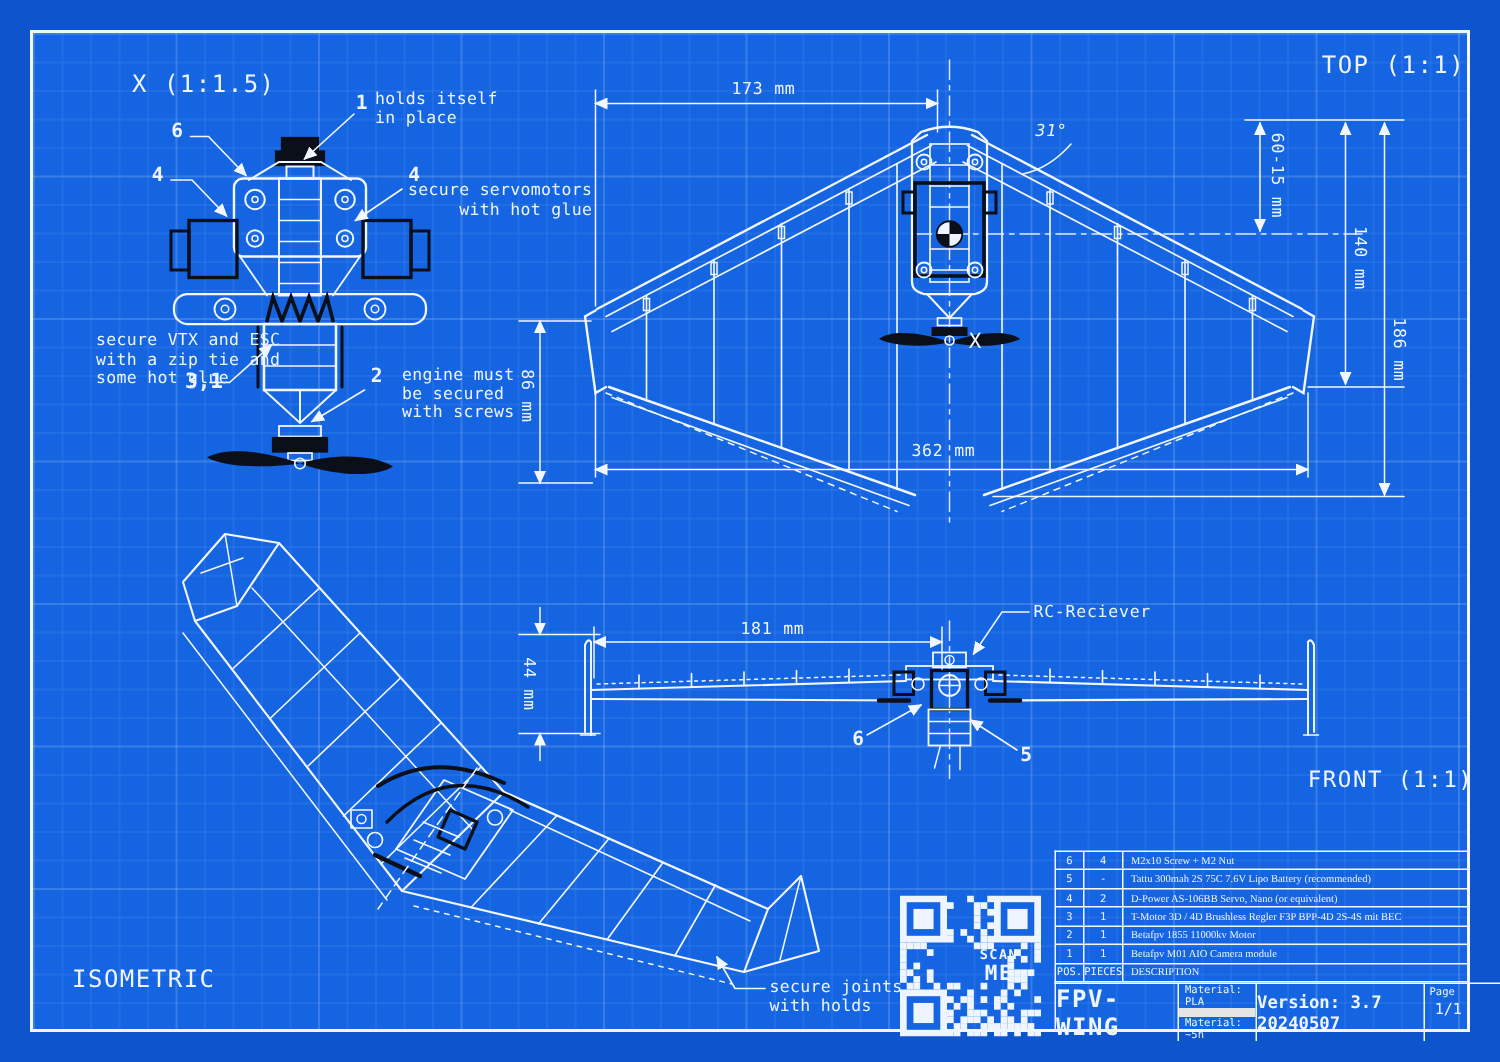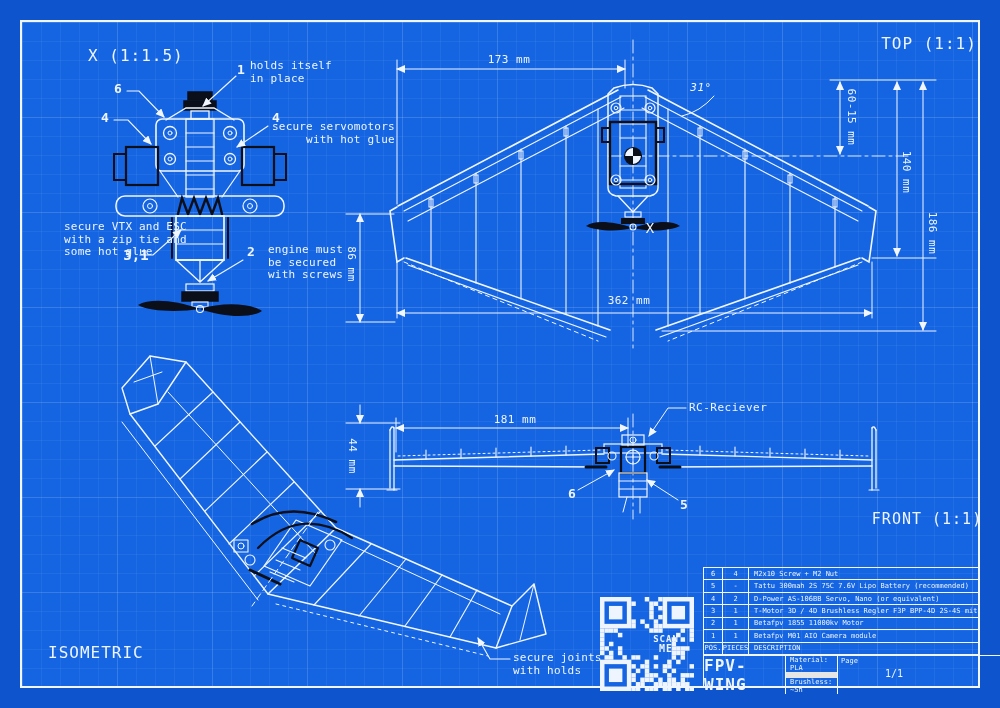--- a/index.html
+++ b/index.html
@@ -36,21 +36,21 @@
   
   .ptable{
     position:absolute;left:703px;top:567px;width:277px;height:88px;
     display:flex;flex-direction:column;
     border:1px solid #f2f7ff;border-right:none;box-sizing:border-box;
     font-size:7px;
   }
   .prow{flex:1;display:grid;grid-template-columns:19px 26px 1fr;border-bottom:1px solid #f2f7ff;}
   .prow:last-child{border-bottom:none;}
   .pcell{border-right:1px solid #f2f7ff;display:flex;align-items:center;justify-content:center;overflow:hidden;white-space:nowrap;}
-  .pcell.desc{justify-content:flex-start;padding-left:5px;border-right:none;}
+  .pcell.desc{justify-content:flex-start;padding-left:5px;border-right:none;font-family:Liberation Serif, serif;}
 
   
   .tblock{
     position:absolute;left:703px;top:655px;width:307px;height:33px;
     display:grid;grid-template-columns:82px 52px 112px 31px;
     border:1px solid #f2f7ff;border-right:none;border-bottom:none;box-sizing:border-box;
   }
   .tcell{border-right:1px solid #f2f7ff;position:relative;}
   .tcell:last-child{border-right:none;}
   .tname{display:flex;align-items:center;justify-content:center;font-size:16px;font-weight:bold;letter-spacing:1px;}
@@ -61,21 +61,21 @@
   .tpage{font-size:7px;padding:1px 0 0 3px;}
   .tpage .pv{position:absolute;left:0;right:0;top:12px;text-align:center;font-size:10px;}
 
   
   .qr{position:absolute;left:600px;top:597px;width:94px;height:94px;}
   .qr svg{position:absolute;inset:0;}
   .qf{fill:#eef5ff;}
   .qb{fill:#1565e2;}
   .qrlabel{position:absolute;inset:0;display:flex;flex-direction:column;align-items:center;justify-content:center;text-align:center;padding-left:38px;}
   .qrlabel .l1{font-size:9px;font-weight:bold;letter-spacing:1px;}
-  .qrlabel .l2{font-size:10px;font-weight:bold;letter-spacing:1px;margin-top:-1px;}
+  .qrlabel .l2{font-size:14px;font-weight:bold;letter-spacing:1px;margin-top:-1px;}
 </style>
 </head>
 <body>
 
 <div class="page">
   <div class="sheet"></div>
 
   <svg class="art" viewBox="0 0 1000 708">
     <defs>
       <marker id="ah" markerWidth="9" markerHeight="8" refX="8" refY="4" orient="auto-start-reverse" markerUnits="userSpaceOnUse">
@@ -484,20 +484,21 @@
       <div class="pcell">POS.</div>
       <div class="pcell">PIECES</div>
       <div class="pcell desc">DESCRIPTION</div>
     </div>
   </div>
 
   <div class="tblock">
     <div class="tcell tname">FPV-WING</div>
     <div class="tcell tmat">
       <div>Material: PLA</div>
-      <div>Brushless: ~5h</div>
-    </div>
+      <div>Material: ~5h</div>
+    </div>
+    <div class="tcell tver">Version: 3.7 20240507</div>
     <div class="tcell tpage">
       <span>Page</span>
       <div class="pv">1/1</div>
     </div>
   </div>
 </div>
 
 </body></html>

